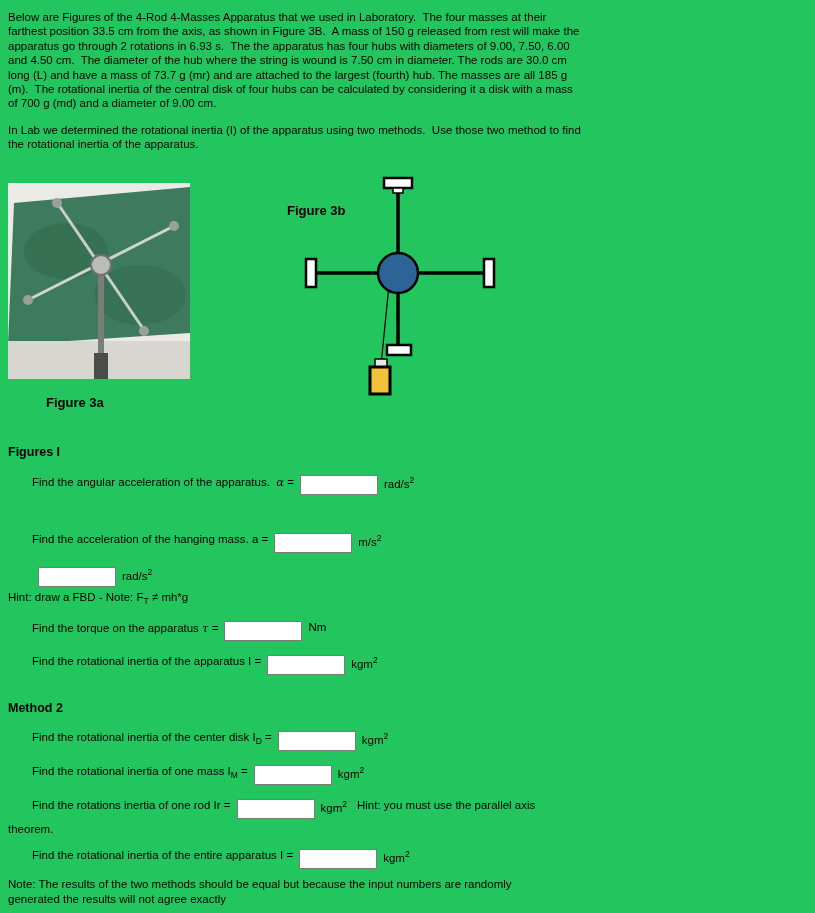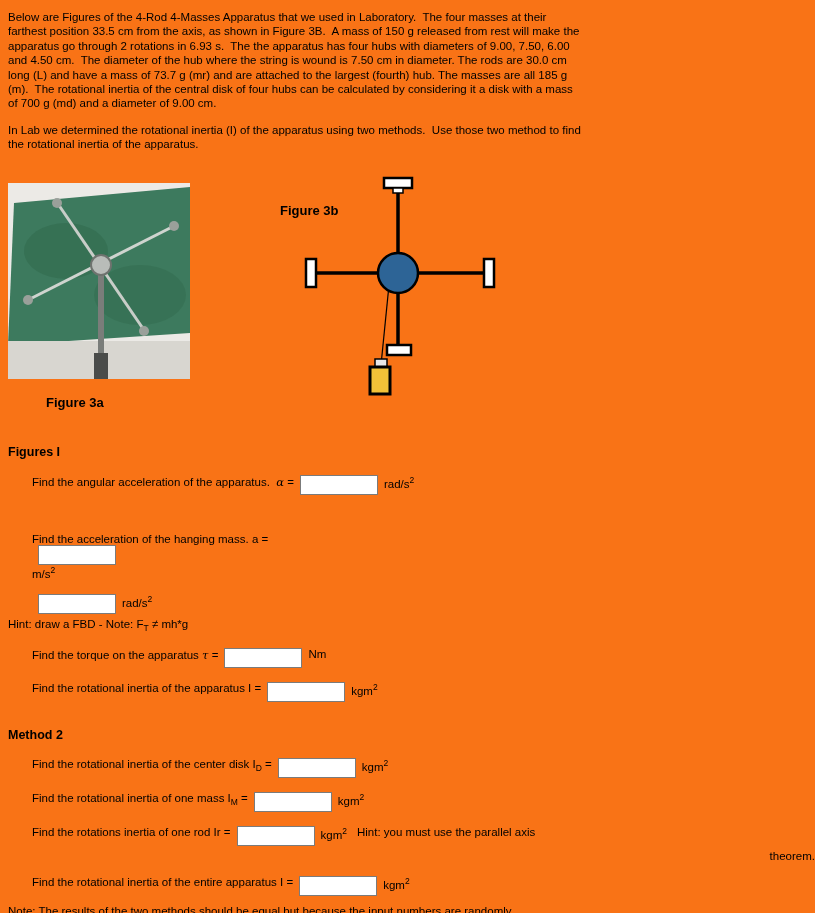--- a/index.html
+++ b/index.html
@@ -1,33 +1,33 @@
 <!DOCTYPE html>
 <html><head>
 <meta charset="utf-8">
 <style>
   * { margin:0; padding:0; box-sizing:border-box; }
   html,body { background:#fff; }
   body { font-family:"Liberation Sans", sans-serif; }
-  .page { position:relative; width:815px; height:913px; background:#f97316; overflow:hidden;
+  .page { position:relative; width:815px; height:913px; background:#22c55e; overflow:hidden;
           color:#000; font-size:11.5px; padding:10px 0 0 8px; }
   .para { width:575px; line-height:1.25; margin-bottom:12px; white-space:pre-wrap; }
   .fig-area { position:relative; height:252px; margin-top:16px; }
   .photo { position:absolute; left:0; top:16px; }
   .fig3a-label { position:absolute; left:38px; top:228px; font-weight:bold; font-size:13px; }
-  .fig3b-label { position:absolute; left:272px; top:36px; font-weight:bold; font-size:13px; z-index:2; }
+  .fig3b-label { position:absolute; left:279px; top:36px; font-weight:bold; font-size:13px; z-index:2; }
   .fig3b { position:absolute; left:295px; top:6px; z-index:1; }
   .method-heading { font-weight:bold; font-size:12.5px; margin-top:26px; }
   .qrow { display:flex; margin-top:16px; white-space:pre-wrap;margin-left:24px; }
   .qrow input { width:78px; height:20px; border:1px solid #7b7b7b; background:#fff;
                 margin:0 6px; font-size:11px; padding:1px 3px; font-family:"Liberation Sans", sans-serif; }
-  .mt38 { margin-top:38px;flex-direction:column; }
+  .mt38 { margin-top:38px; }
   .mt14 { margin-top:14px; }
   .hint { margin-top:3px; line-height:1.25; white-space:pre-wrap; }
-  .wrapline { margin-top:4px;text-align:right; }
+  .wrapline { margin-top:4px; }
   sup { font-size:8.5px; } sub { font-size:8.5px; }
   .tail { margin-left:10px; }
   .note { margin-top:8px; max-width:552px; line-height:1.25; }
   i.sym { font-family:"DejaVu Serif", serif; font-style:italic; }
 </style>
 </head>
 <body>
 
 <div class="page">
 

